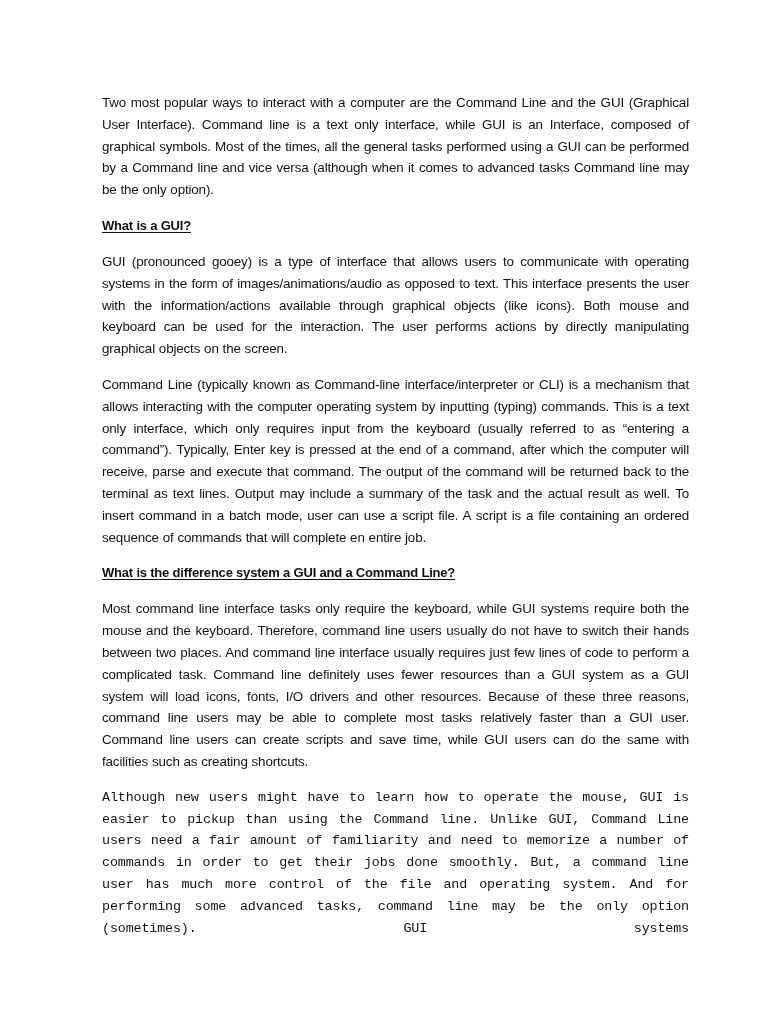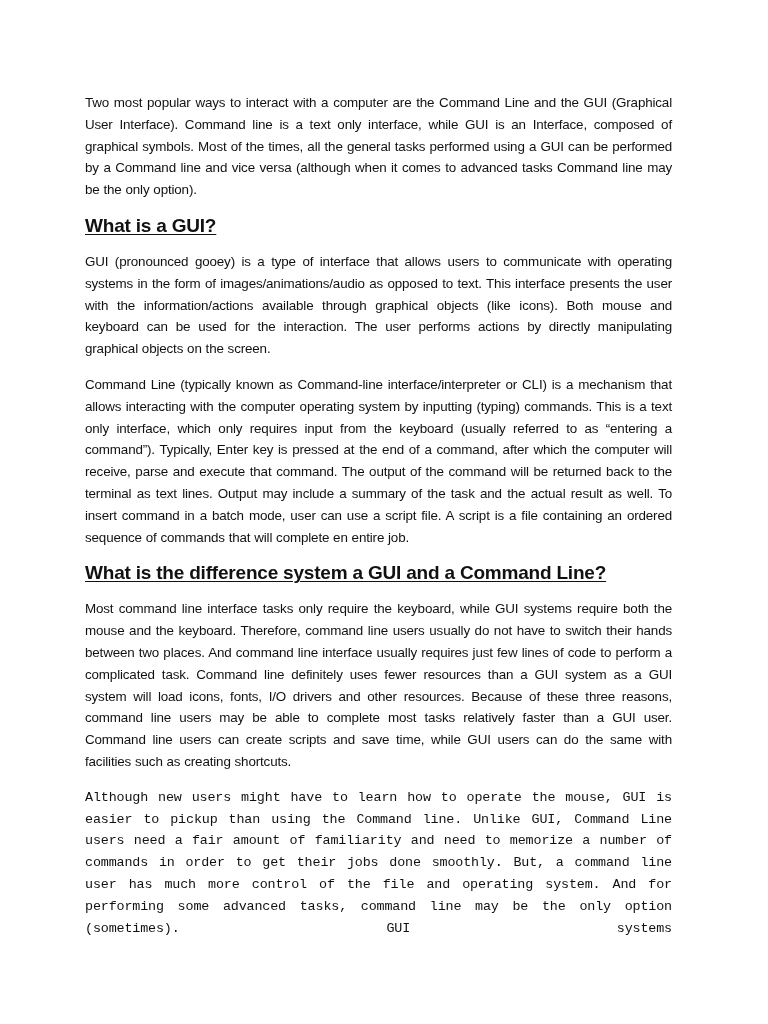--- a/index.html
+++ b/index.html
@@ -18,39 +18,39 @@
     .page {
       position: absolute;
       left: 0;
       top: 0;
       width: 768px;
       height: 1024px;
       background: #ffffff;
     }
     .content {
       position: absolute;
-      left: 85px;
+      left: 102px;
       top: 92px;
       width: 587px;
     }
     .para {
       margin: 0 0 14px 0;
       font-size: 13.4px;
       line-height: 21.8px;
       text-align: justify;
       letter-spacing: -0.15px;
       word-spacing: 0.3px;
     }
     .para.last-justified {
       text-align-last: justify;
       font-family: Liberation Mono, monospace;
     }
     .heading {
       margin: 0 0 14px 0;
-      font-size: 19px;
+      font-size: 13px;
       line-height: 22px;
       font-weight: bold;
       text-decoration: underline;
       text-underline-offset: 2px;
       text-decoration-thickness: 1px;
       letter-spacing: -0.2px;
     }
   </style>
 </head>
 <body>

